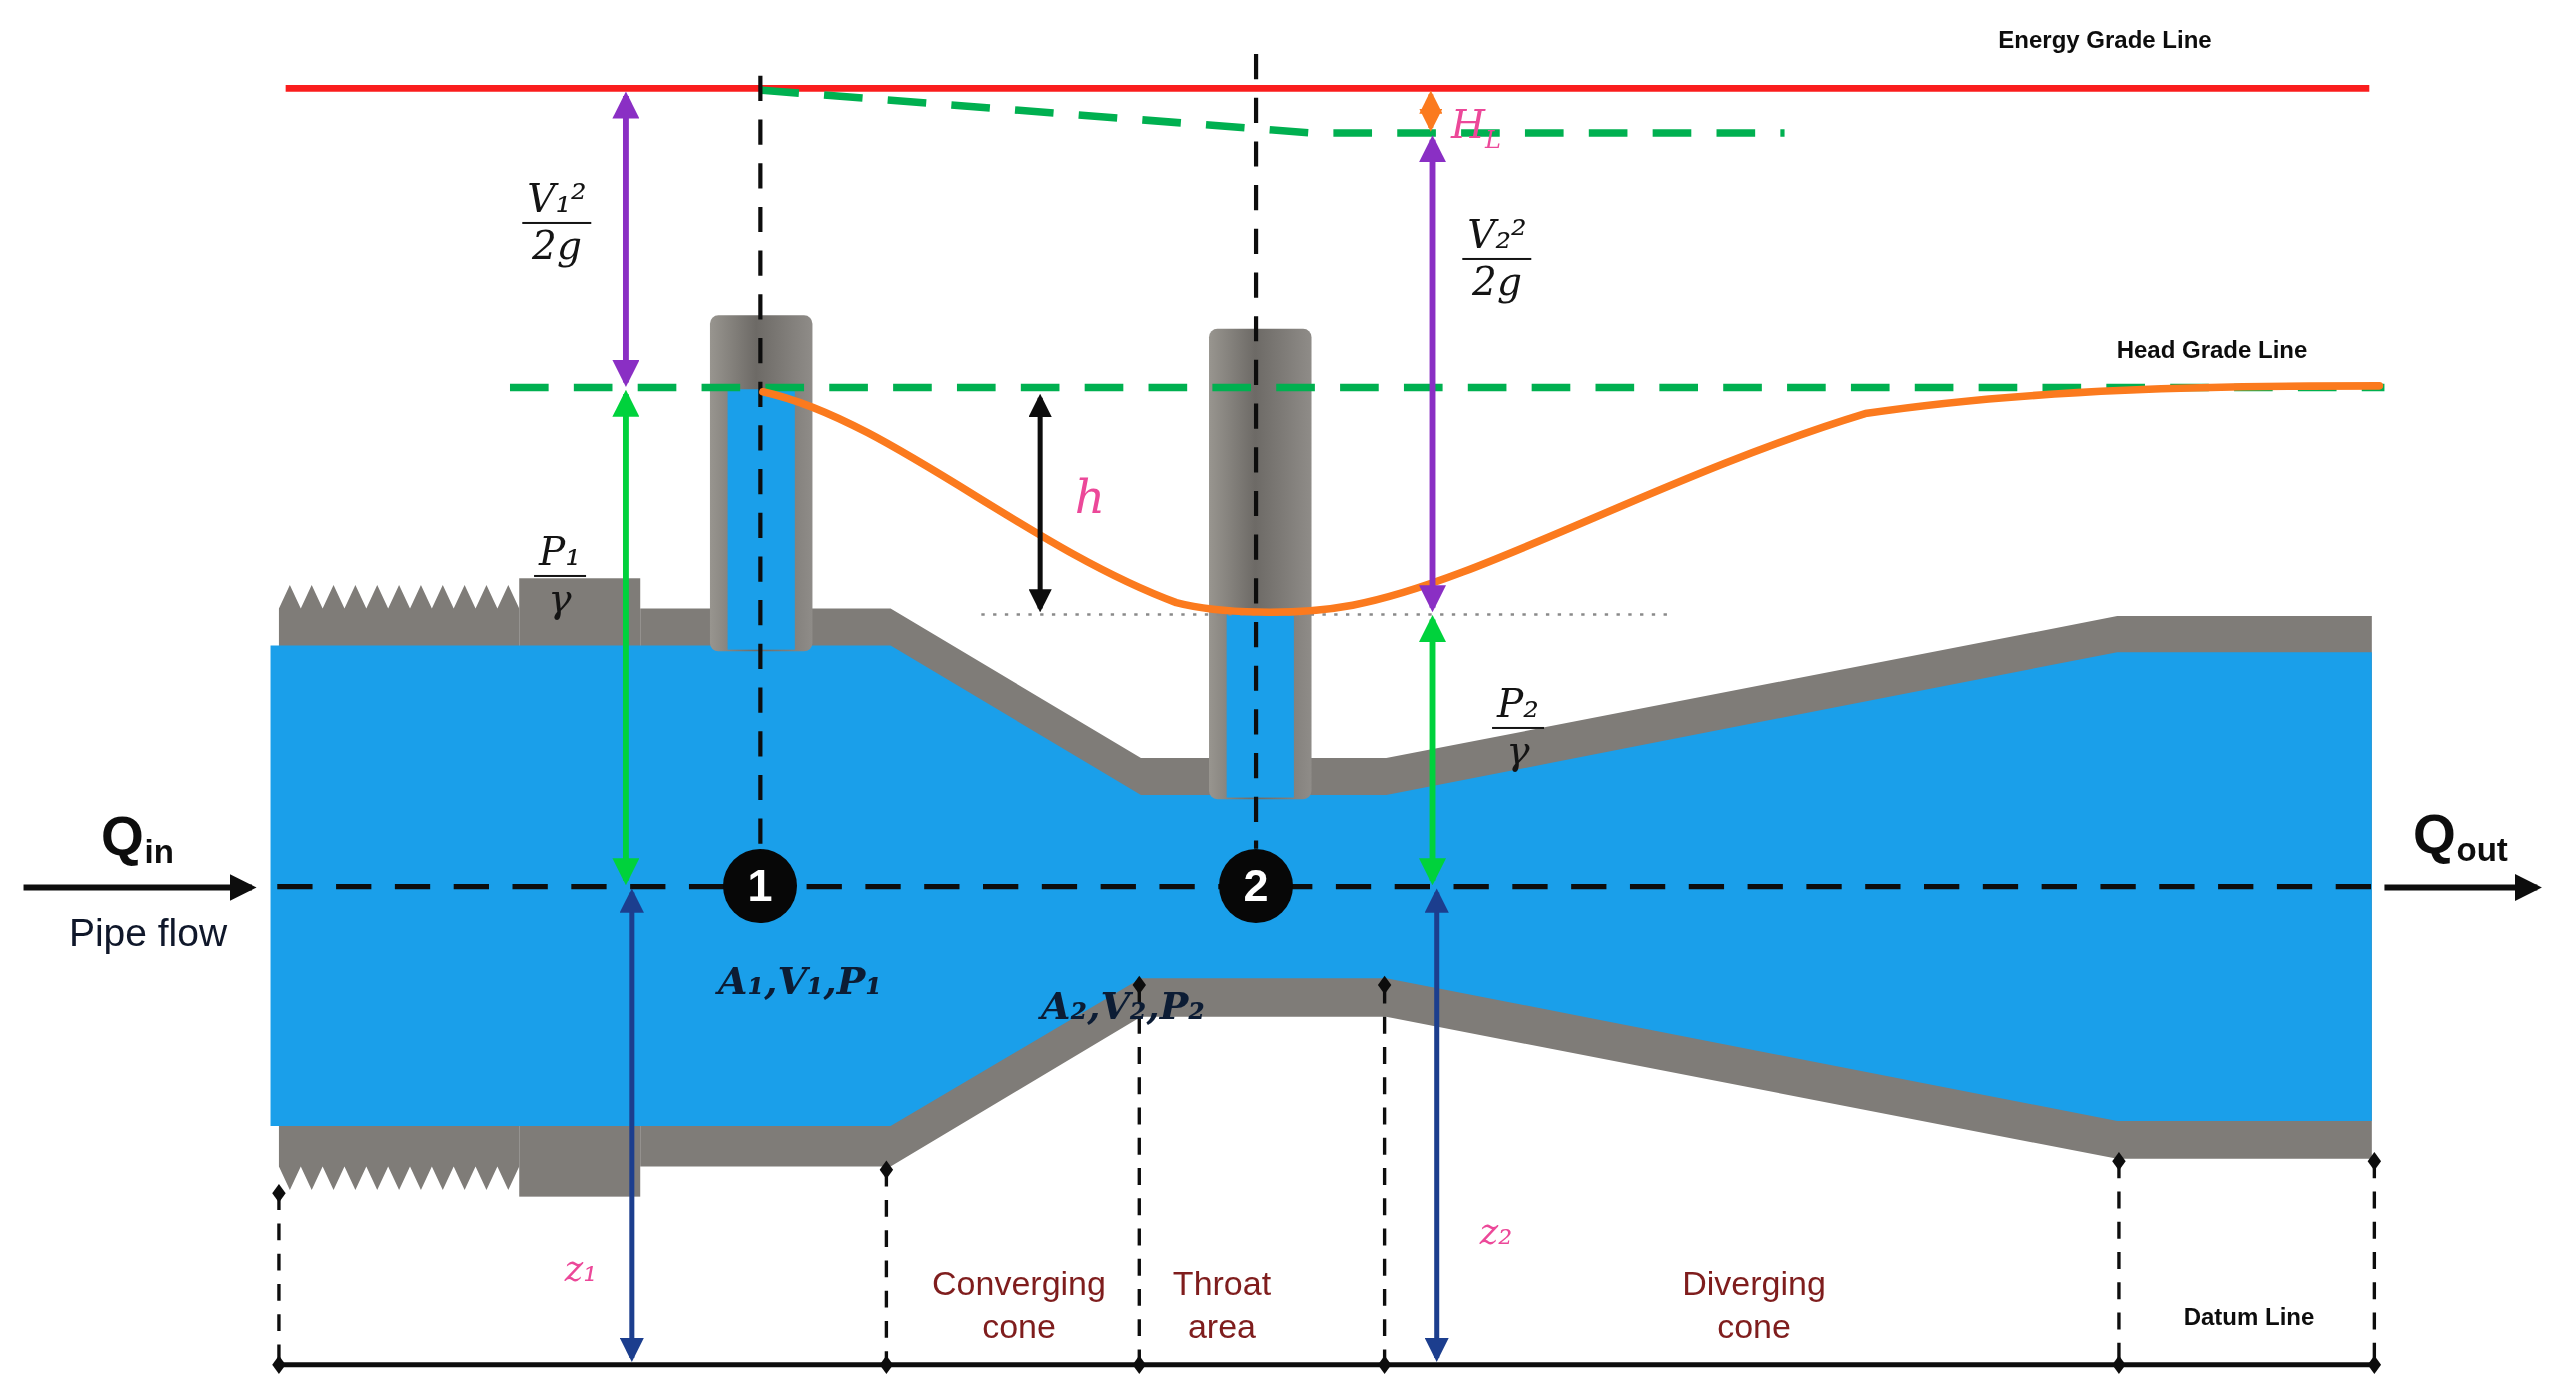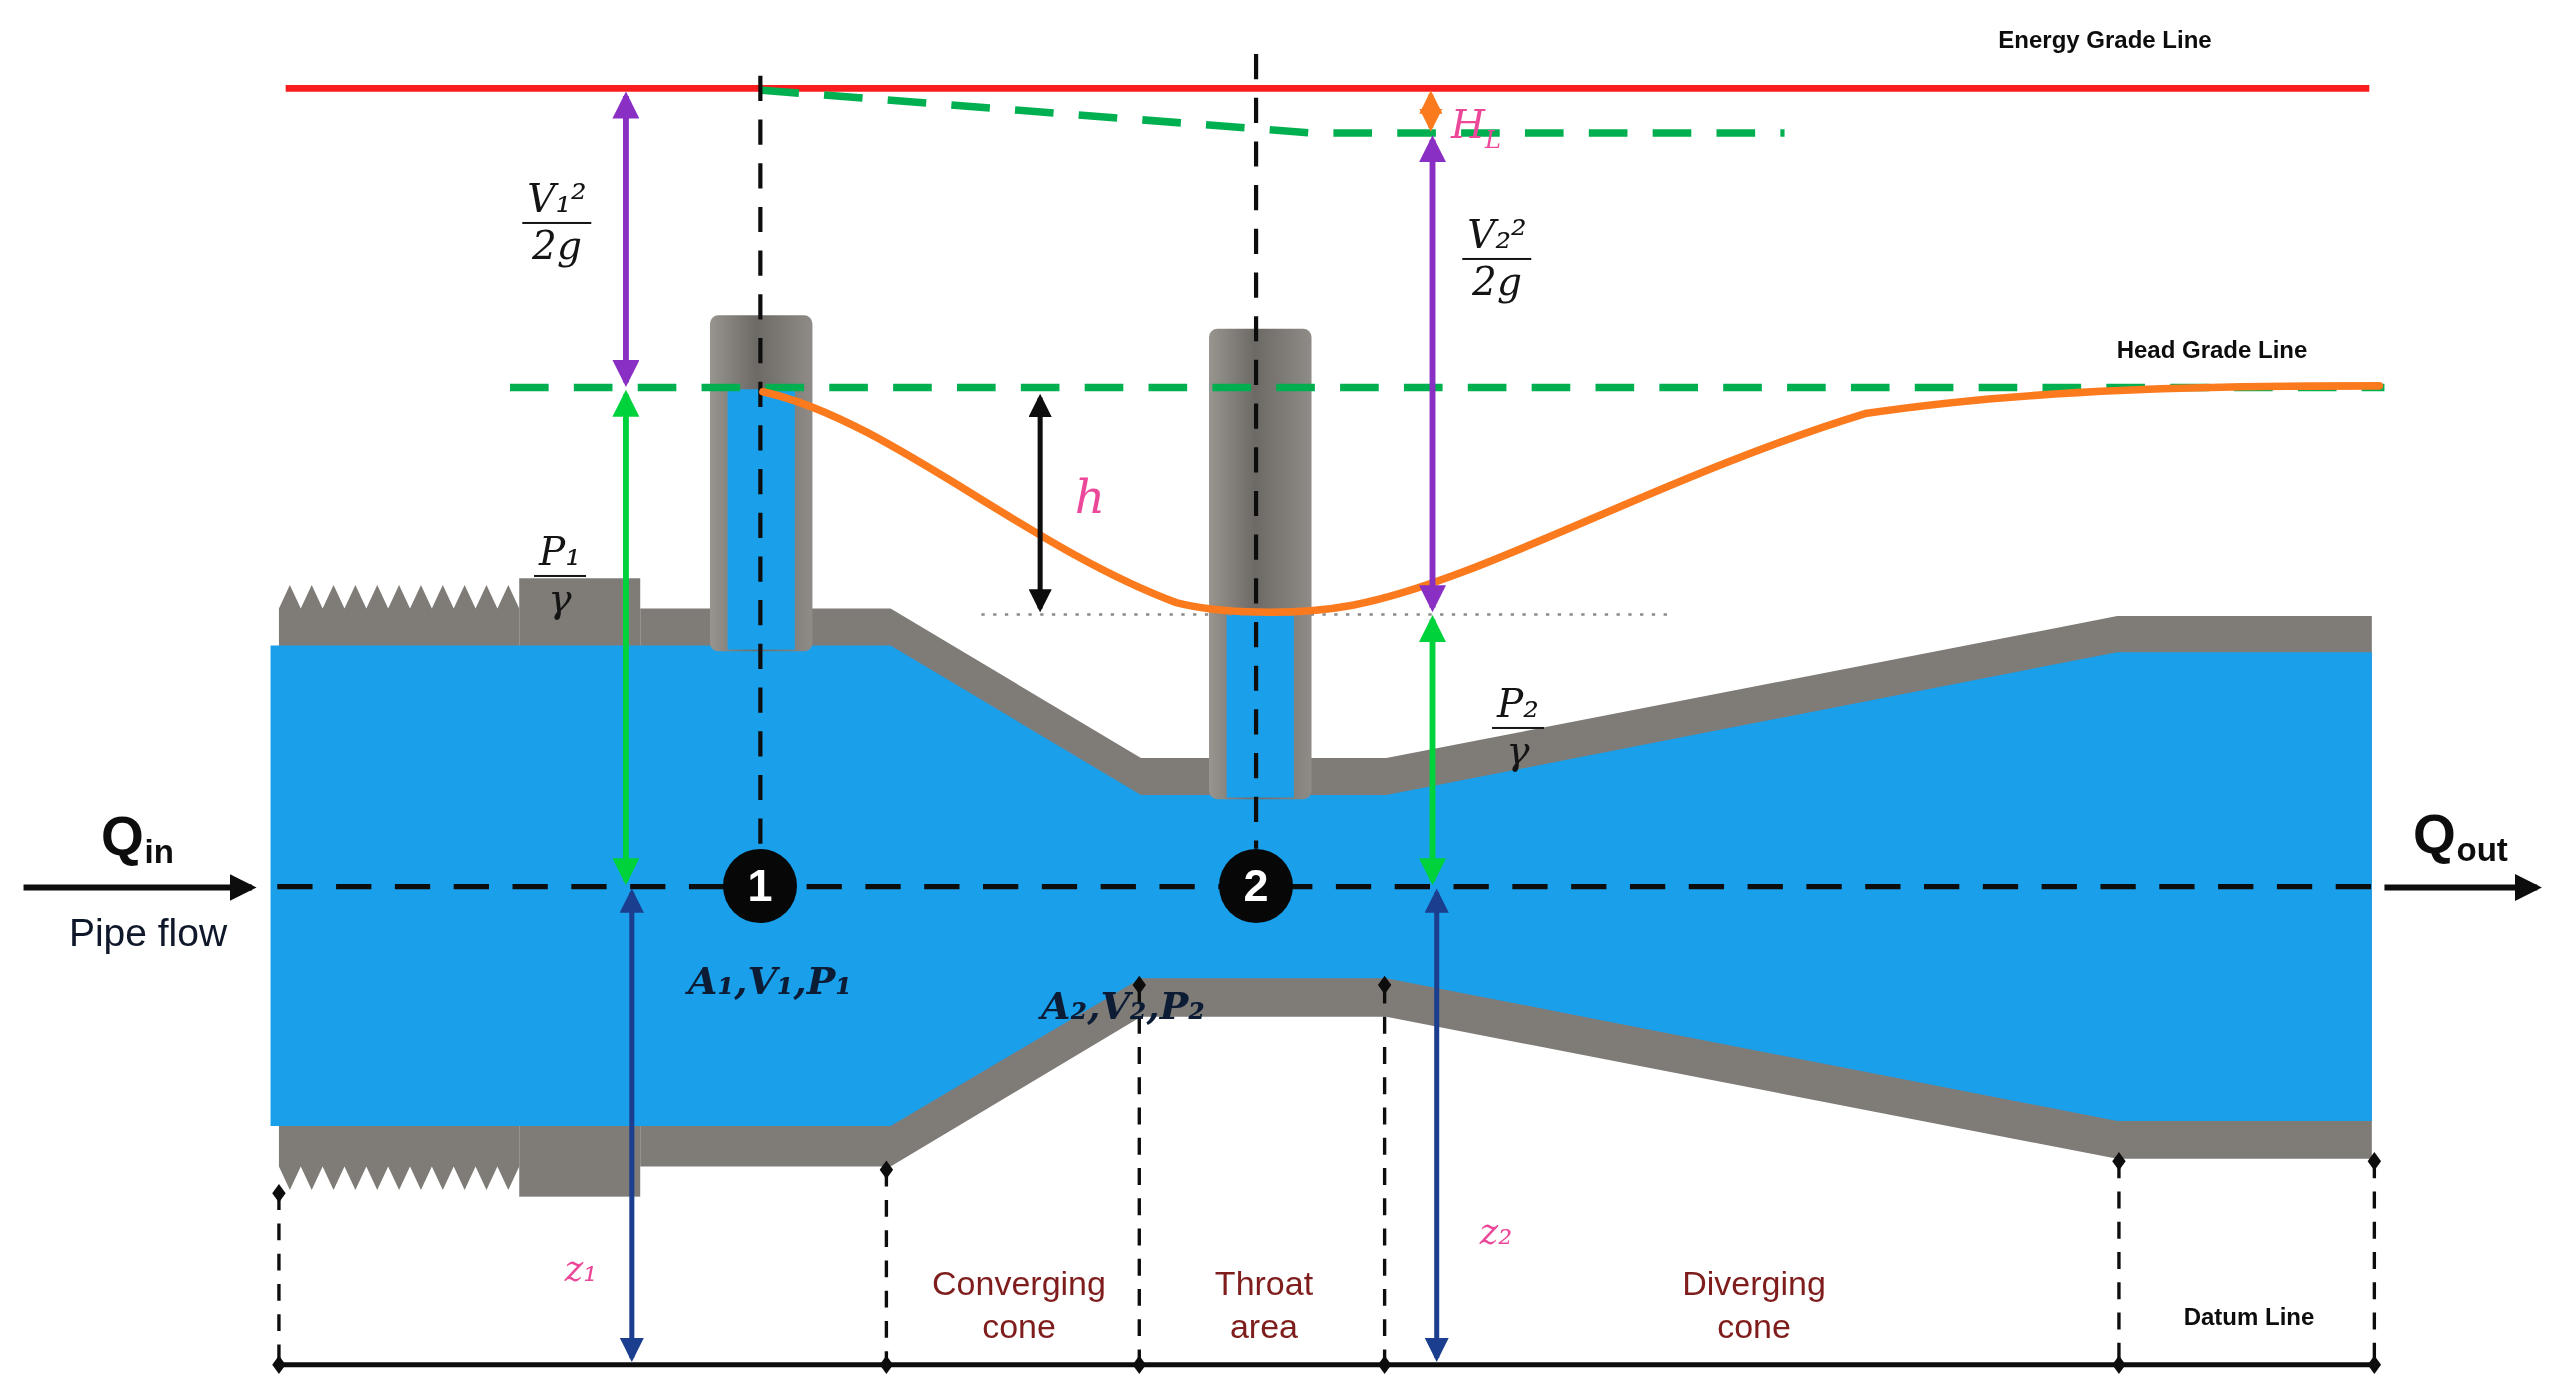--- a/index.html
+++ b/index.html
@@ -158,28 +158,28 @@
   <span class="num">P₂</span>
   <span class="den">γ</span>
 </div>
 <div class="lbl math" style="left:1476px;top:124px;">
   <span class="hl-base">H</span><span class="hl-sub">L</span>
 </div>
 <div class="lbl math h-lbl" style="left:1090px;top:496px;">h</div>
 <div class="lbl math z-lbl" style="left:581px;top:1269px;">z₁</div>
 <div class="lbl math z-lbl" style="left:1496px;top:1232px;">z₂</div>
 
-<div class="lbl math avp-lbl" style="left:770px;top:980px;text-align:right;">A₁,V₁,P₁</div>
+<div class="lbl math avp-lbl" style="left:800px;top:980px;text-align:right;">A₁,V₁,P₁</div>
 <div class="lbl math avp-lbl" style="left:1123px;top:1005px;">A₂,V₂,P₂</div>
 
 <div class="lbl section-lbl" style="left:1019px;top:1305px;">
   <div>Converging</div>
   <div>cone</div>
 </div>
-<div class="lbl section-lbl" style="left:1264px;top:1305px;text-align:center;">
+<div class="lbl section-lbl" style="left:1222px;top:1305px;text-align:center;">
   <div>Throat</div>
   <div>area</div>
 </div>
 <div class="lbl section-lbl" style="left:1754px;top:1305px;">
   <div>Diverging</div>
   <div>cone</div>
 </div>
 
 </div>
 

